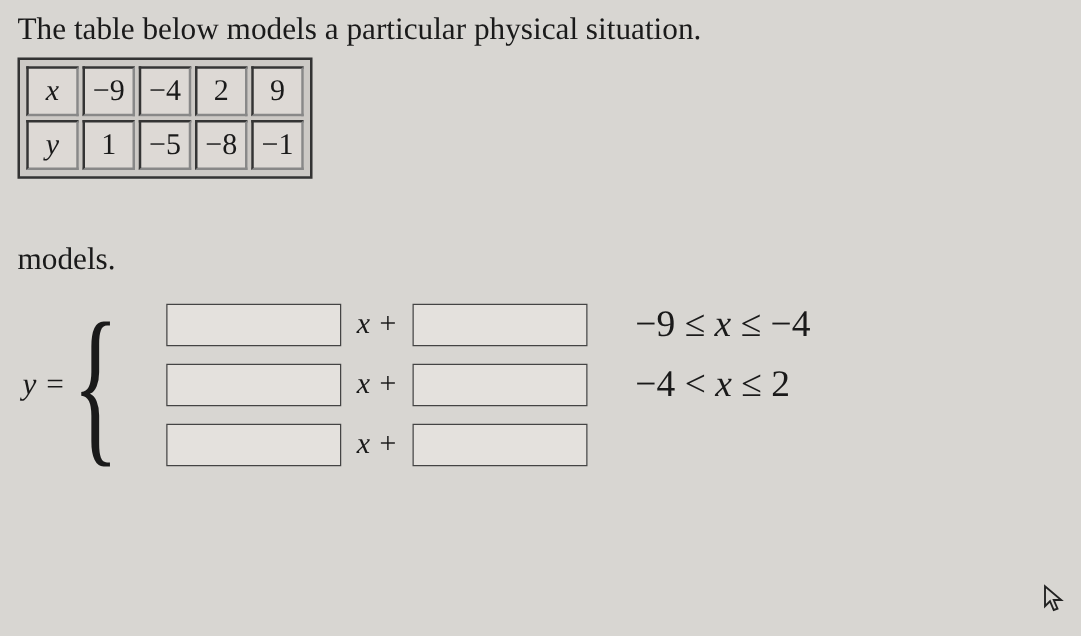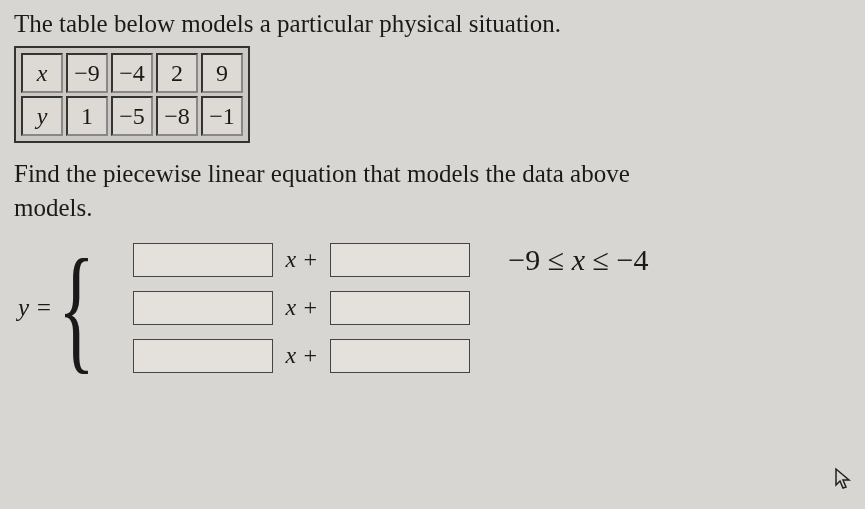--- a/index.html
+++ b/index.html
@@ -123,21 +123,21 @@
     <td class="rowhdr">y</td>
     <td>1</td>
     <td>−5</td>
     <td>−8</td>
     <td>−1</td>
   </tr>
 </tbody>
   </table>
 
 <div class="instr">
-  <span>Find the piecewise linear equation that models the data above</span><br>
+  <br>
   <span>models.</span>
 </div>
 
 <div class="piecewise">
   <span class="ylabel">y =</span>
   <span class="brace">{</span>
   <div class="rows">
 
     <div class="prow">
       <span class="inputbox"></span>
@@ -149,20 +149,27 @@
         <span class="xvar">x</span>
         <span>≤</span>
         <span>−4</span>
       </span>
     </div>
 
     <div class="prow">
       <span class="inputbox"></span>
       <span class="xplus"><span>x +</span></span>
       <span class="inputbox"></span>
+      <span class="range">
+        <span>−4</span>
+        <span>&lt;</span>
+        <span class="xvar">x</span>
+        <span>≤</span>
+        <span>2</span>
+      </span>
     </div>
 
     <div class="prow">
       <span class="inputbox"></span>
       <span class="xplus"><span>x +</span></span>
       <span class="inputbox"></span>
     </div>
 
   </div>
 </div>

